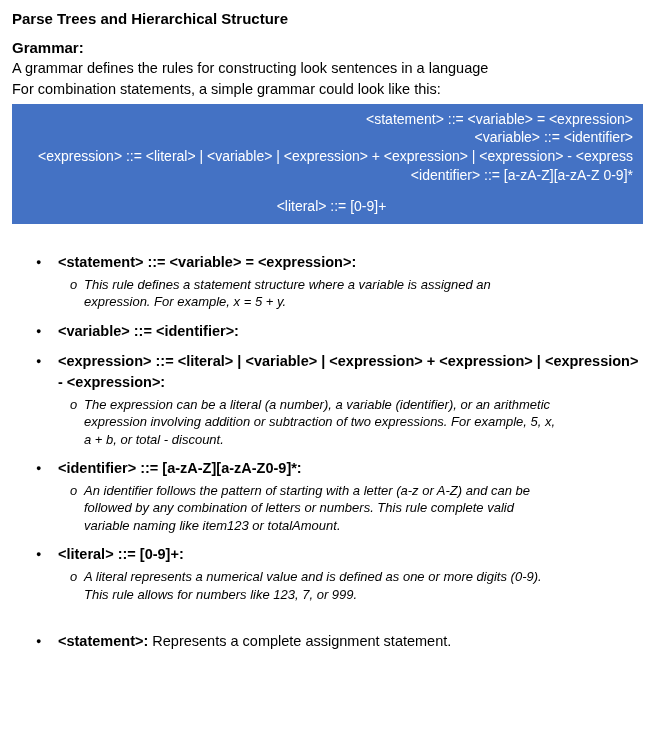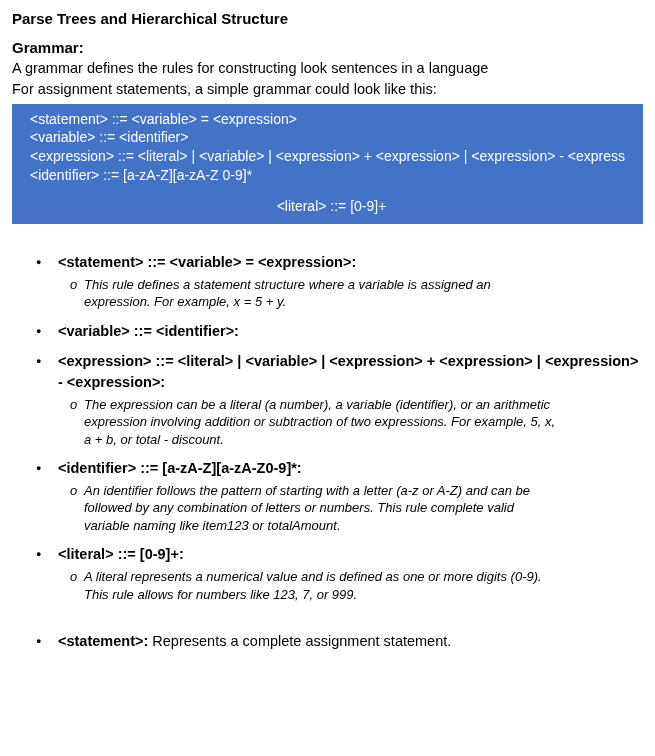--- a/index.html
+++ b/index.html
@@ -35,20 +35,21 @@
       padding: 6px 10px 8px 18px;
       margin-top: 4px;
       margin-bottom: 28px;
       font-size: 14px;
       line-height: 1.35;
       white-space: nowrap;
       overflow: hidden;
     }
     .grammar-line {
       display: block;
+      text-align: right;
     }
     .grammar-center {
       display: block;
       text-align: center;
       margin-top: 12px;
     }
     ul.main-list {
       list-style: none;
       padding-left: 0;
     }
@@ -98,21 +99,21 @@
       height: 18px;
     }
   </style>
 </head>
 <body>
 
 <div class="title">Parse Trees and Hierarchical Structure</div>
 <div class="subtitle">Grammar:</div>
 
 <div class="intro-line">A grammar defines the rules for constructing look sentences in a language</div>
-<div class="intro-line">For assignment statements, a simple grammar could look like this:</div>
+<div class="intro-line">For combination statements, a simple grammar could look like this:</div>
 
 <div class="grammar-box">
   <span class="grammar-line">&lt;statement&gt; ::= &lt;variable&gt; = &lt;expression&gt;</span>
   <span class="grammar-line">&lt;variable&gt; ::= &lt;identifier&gt;</span>
   <span class="grammar-line">&lt;expression&gt; ::= &lt;literal&gt; | &lt;variable&gt; | &lt;expression&gt; + &lt;expression&gt; | &lt;expression&gt; - &lt;express</span>
   <span class="grammar-line">&lt;identifier&gt; ::= [a-zA-Z][a-zA-Z 0-9]*</span>
   <span class="grammar-center">&lt;literal&gt; ::= [0-9]+</span>
 </div>
 
 <ul class="main-list">

